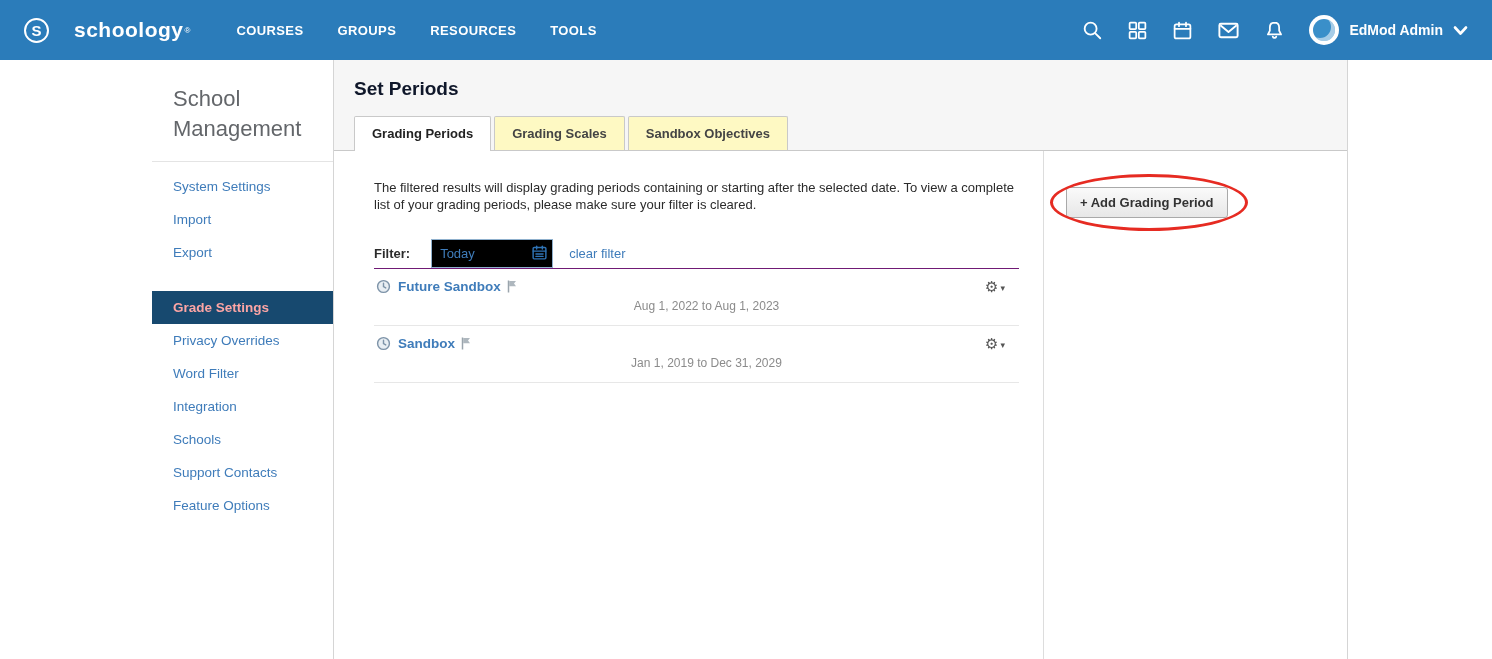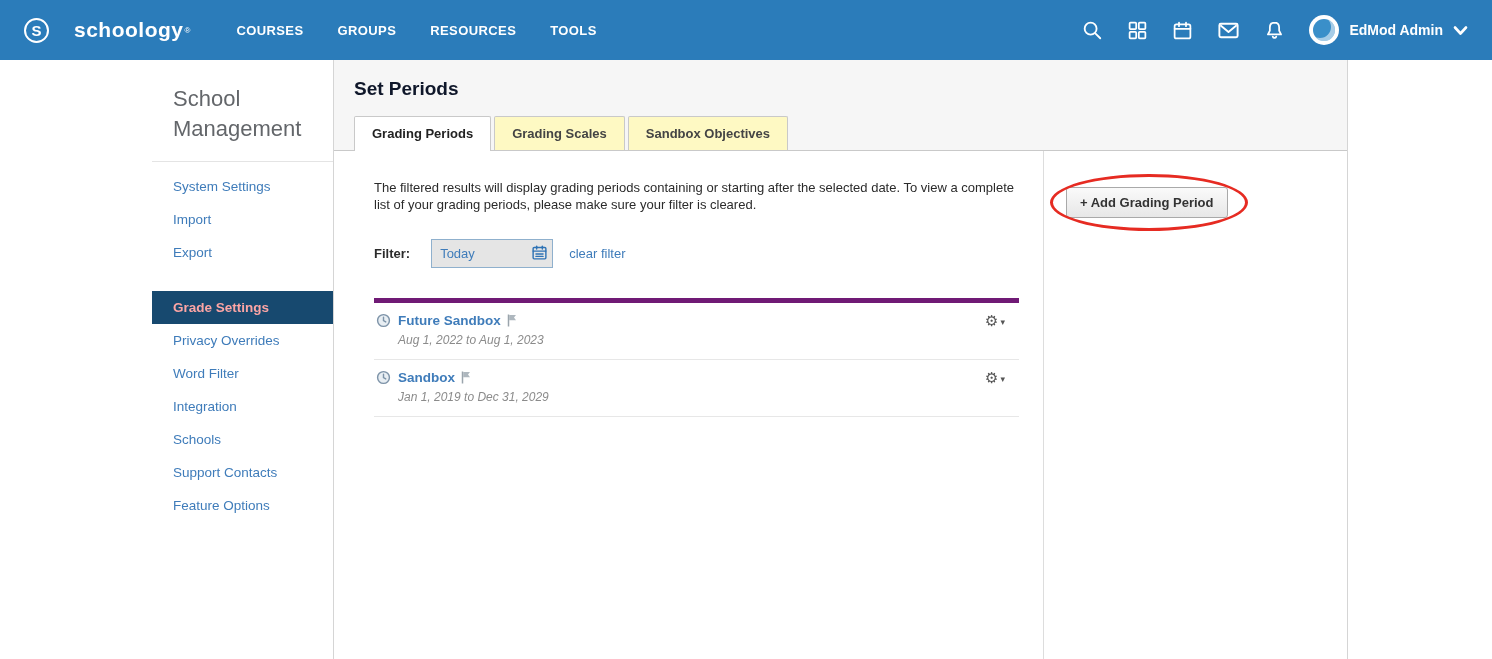--- a/index.html
+++ b/index.html
@@ -76,39 +76,39 @@
   .main-body { flex:1; min-height:0; display:flex; background:#fff; }
   .content-col { flex:1; padding:28px 24px 0 40px; }
 
   .desc { font-size:13px; line-height:1.32; width:645px; color:#2b2b2b; }
 
   .filter-row { margin-top:26px; display:flex; align-items:center; }
   .filter-label { font-size:13px; font-weight:bold; margin-right:21px; }
   .date-input-wrap { position:relative; width:122px; }
   .date-input {
     width:100%; border:1px solid #8fb0cd; padding:6px 28px 6px 8px;
-    font-size:13px; color:#3f7cba; font-family:inherit; background:#e5e5e5;
+    font-size:13px; color:#3f7cba; font-family:inherit; background:#000000;
   }
   .cal-icon-small { position:absolute; right:5px; top:5px; cursor:pointer; }
   .clear-filter { margin-left:16px; color:#3f7cba; font-size:13px; cursor:pointer; text-decoration:none; }
 
-  .period-list { margin-top:30px; border-top:5px solid #701a75; }
+  .period-list { border-top:1px solid #701a75;text-align:center; }
   .period-row { border-bottom:1px solid #e7e7e7; padding:10px 4px 12px 2px; position:relative; }
   .period-head { display:flex; align-items:center; }
   .period-icon { margin-right:7px; display:flex; }
   .period-name { color:#3f7cba; font-weight:bold; font-size:13.5px; cursor:pointer; }
   .flag-icon { margin-left:6px; display:flex; }
   .gear-wrap {
     position:absolute; right:14px; top:11px; cursor:pointer;
     display:flex; align-items:center; color:#555;
     font-family:"DejaVu Sans",sans-serif;
   }
   .gear-glyph { font-size:15px; line-height:1; }
   .gear-caret { font-size:9px; margin-left:2px; }
-  .period-dates { margin-left:22px; margin-top:5px; color:#8b8b8b; font-size:12px;font-style:italic; }
+  .period-dates { margin-left:22px; margin-top:5px; color:#8b8b8b; font-size:12px; }
 
   .right-col {
     width:338px; flex-shrink:0; border-left:1px solid #ddd;
     padding:36px 0 0 22px;
   }
   .add-wrap { position:relative; display:inline-block; }
   .add-btn {
     font-family:inherit; font-size:13px; font-weight:bold; color:#333;
     background:linear-gradient(#fafafa,#e7e7e7);
     border:1px solid #a9a9a9; border-radius:3px; padding:7px 13px; cursor:pointer;

